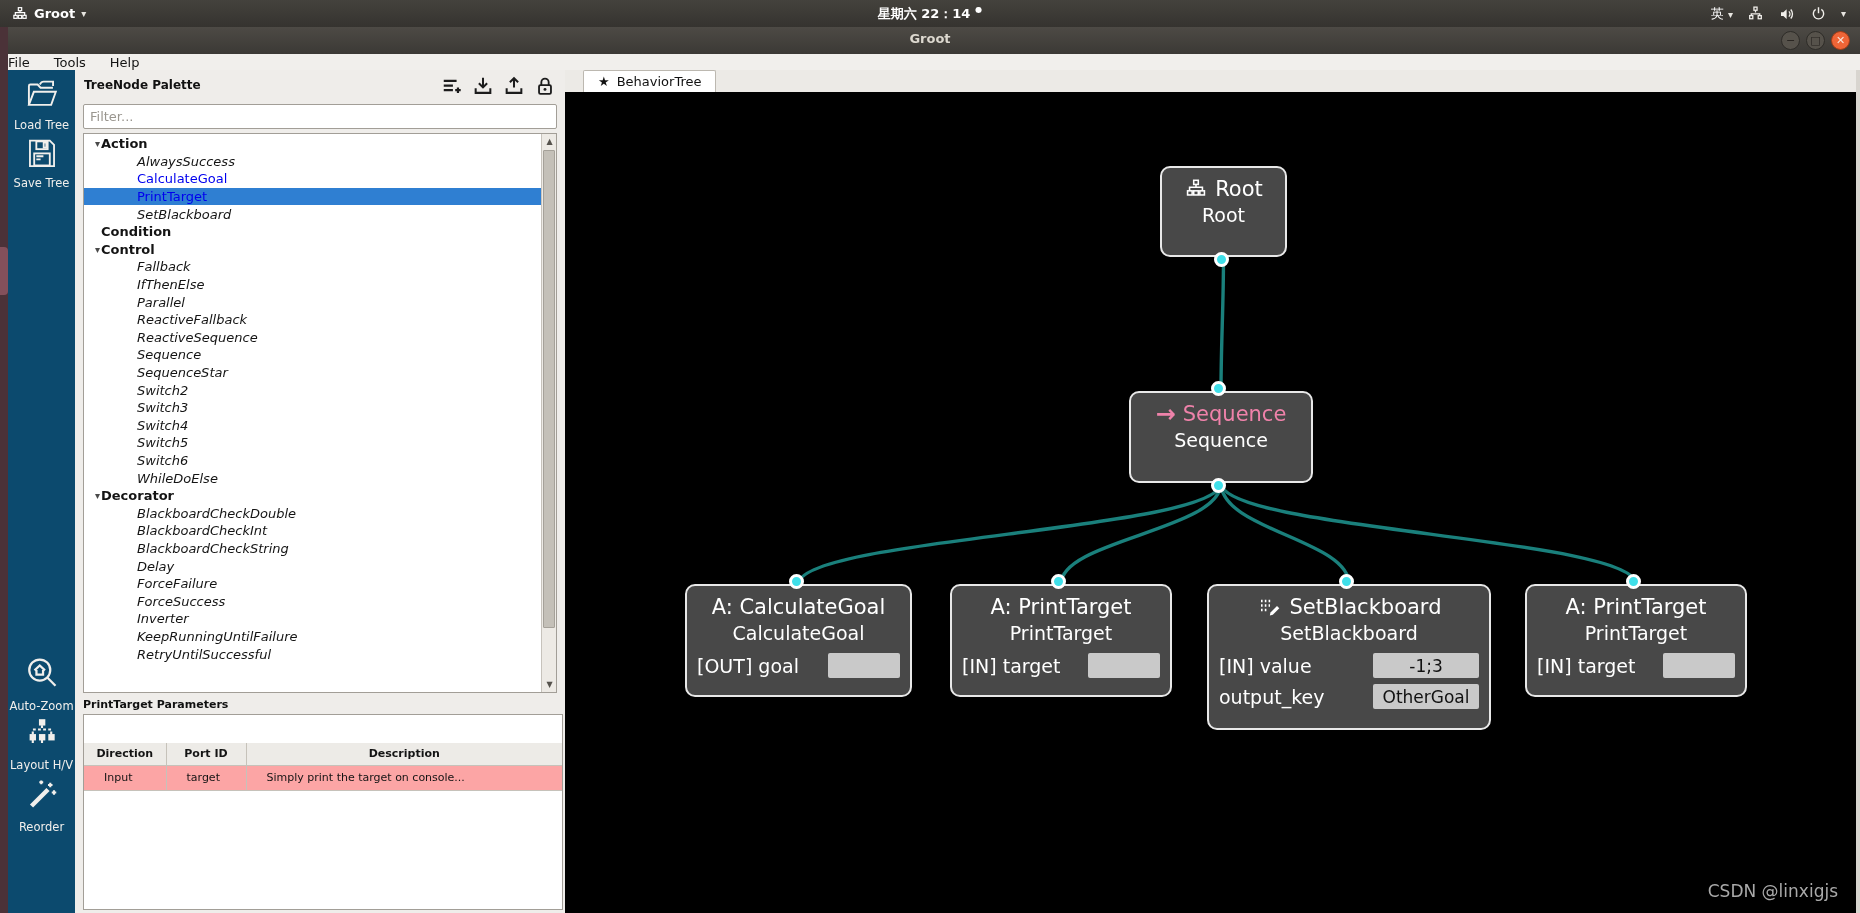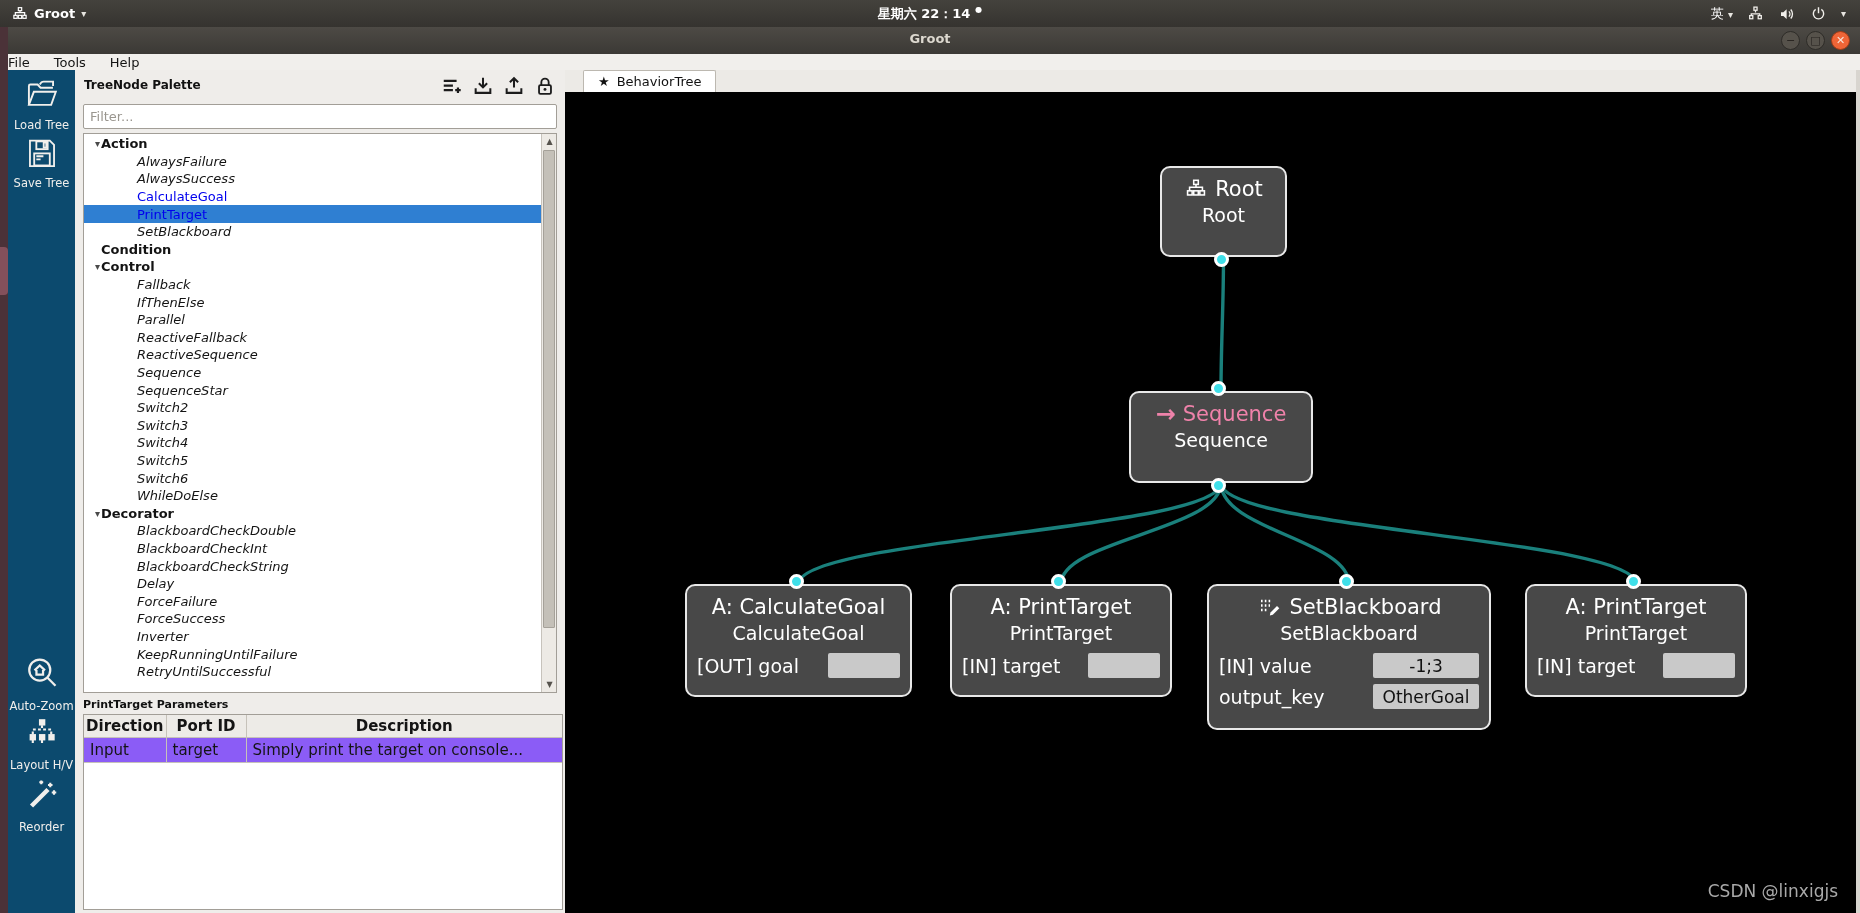--- a/index.html
+++ b/index.html
@@ -66,25 +66,25 @@
   .tree-row.selected .lbl { color:#fff; font-style:normal; }
 
   .vscroll { position:absolute; right:0; top:0; width:15px; height:558px; background:#edeae5; border-left:1px solid #c7c3bc; }
   .vscroll .sarrow { position:absolute; left:0; width:15px; height:15px; font-size:8px; color:#55524c; text-align:center; line-height:15px; }
   .vscroll .up { top:0; }
   .vscroll .down { bottom:0; }
   .vscroll .thumb { position:absolute; left:1px; top:16px; width:12px; height:478px; background:#c4c0b8; border:1px solid #a5a199; border-radius:1px; }
 
   .params-title { position:absolute; left:8px; top:628px; font-size:11px; font-weight:bold; color:#111; }
   .ptable-wrap { position:absolute; left:8px; top:644px; width:480px; height:196px; background:#fff; border:1px solid #a29e97; }
-  table.ptable { border-collapse:collapse; width:100%; font-size:15px; color:#141414; }
+  table.ptable { border-collapse:collapse; width:100%; font-size:11px; color:#141414;margin-top:28px; }
   .ptable th { border:1px solid #c6c2ba; border-top:none; font-weight:bold; height:22px; background:#edebe7; }
   .ptable th:first-child, .ptable td:first-child { border-left:none; }
   .ptable th:last-child, .ptable td:last-child { border-right:none; }
-  .ptable td { border:1px solid #c6c2ba; height:25px; padding:0 6px; background:#8b5cf6; }
+  .ptable td { border:1px solid #c6c2ba; height:25px; padding:0 20px; background:#fca5a5; }
   .ptable .c1 { width:82px; } .ptable .c2 { width:80px; }
 
   
   .canvas-area { position:absolute; left:565px; top:70px; width:1295px; height:843px; }
   .tabstrip { position:absolute; left:0; top:0; width:1295px; height:22px; background:#eceae6; }
   .tab { position:absolute; left:18px; top:0; height:22px; padding:0 14px; background:#fff;
     border:1px solid #bcb8b0; border-bottom:none; border-radius:2px 2px 0 0; display:flex; align-items:center; gap:7px;
     font-size:13px; color:#111; }
   .tab .star { font-size:13px; }
   .rightedge { position:absolute; right:0; top:0; width:4px; height:843px; background:#d8d5cf; }
@@ -246,23 +246,20 @@
       </span>
     </div>
     <input class="filter" type="text" placeholder="Filter..." style="">
     <div class="treelist">
       <div class="tree-rows">
           <div class="tree-row cat">
             <span class="arrow">▾</span>
             <span class="lbl">Action</span>
           </div>
           <div class="tree-row leaf">
-            <span class="lbl">AlwaysFailure</span>
-          </div>
-          <div class="tree-row leaf">
             <span class="lbl">AlwaysSuccess</span>
           </div>
           <div class="tree-row leaf custom">
             <span class="lbl">CalculateGoal</span>
           </div>
           <div class="tree-row leaf custom selected">
             <span class="lbl">PrintTarget</span>
           </div>
           <div class="tree-row leaf">
             <span class="lbl">SetBlackboard</span>

